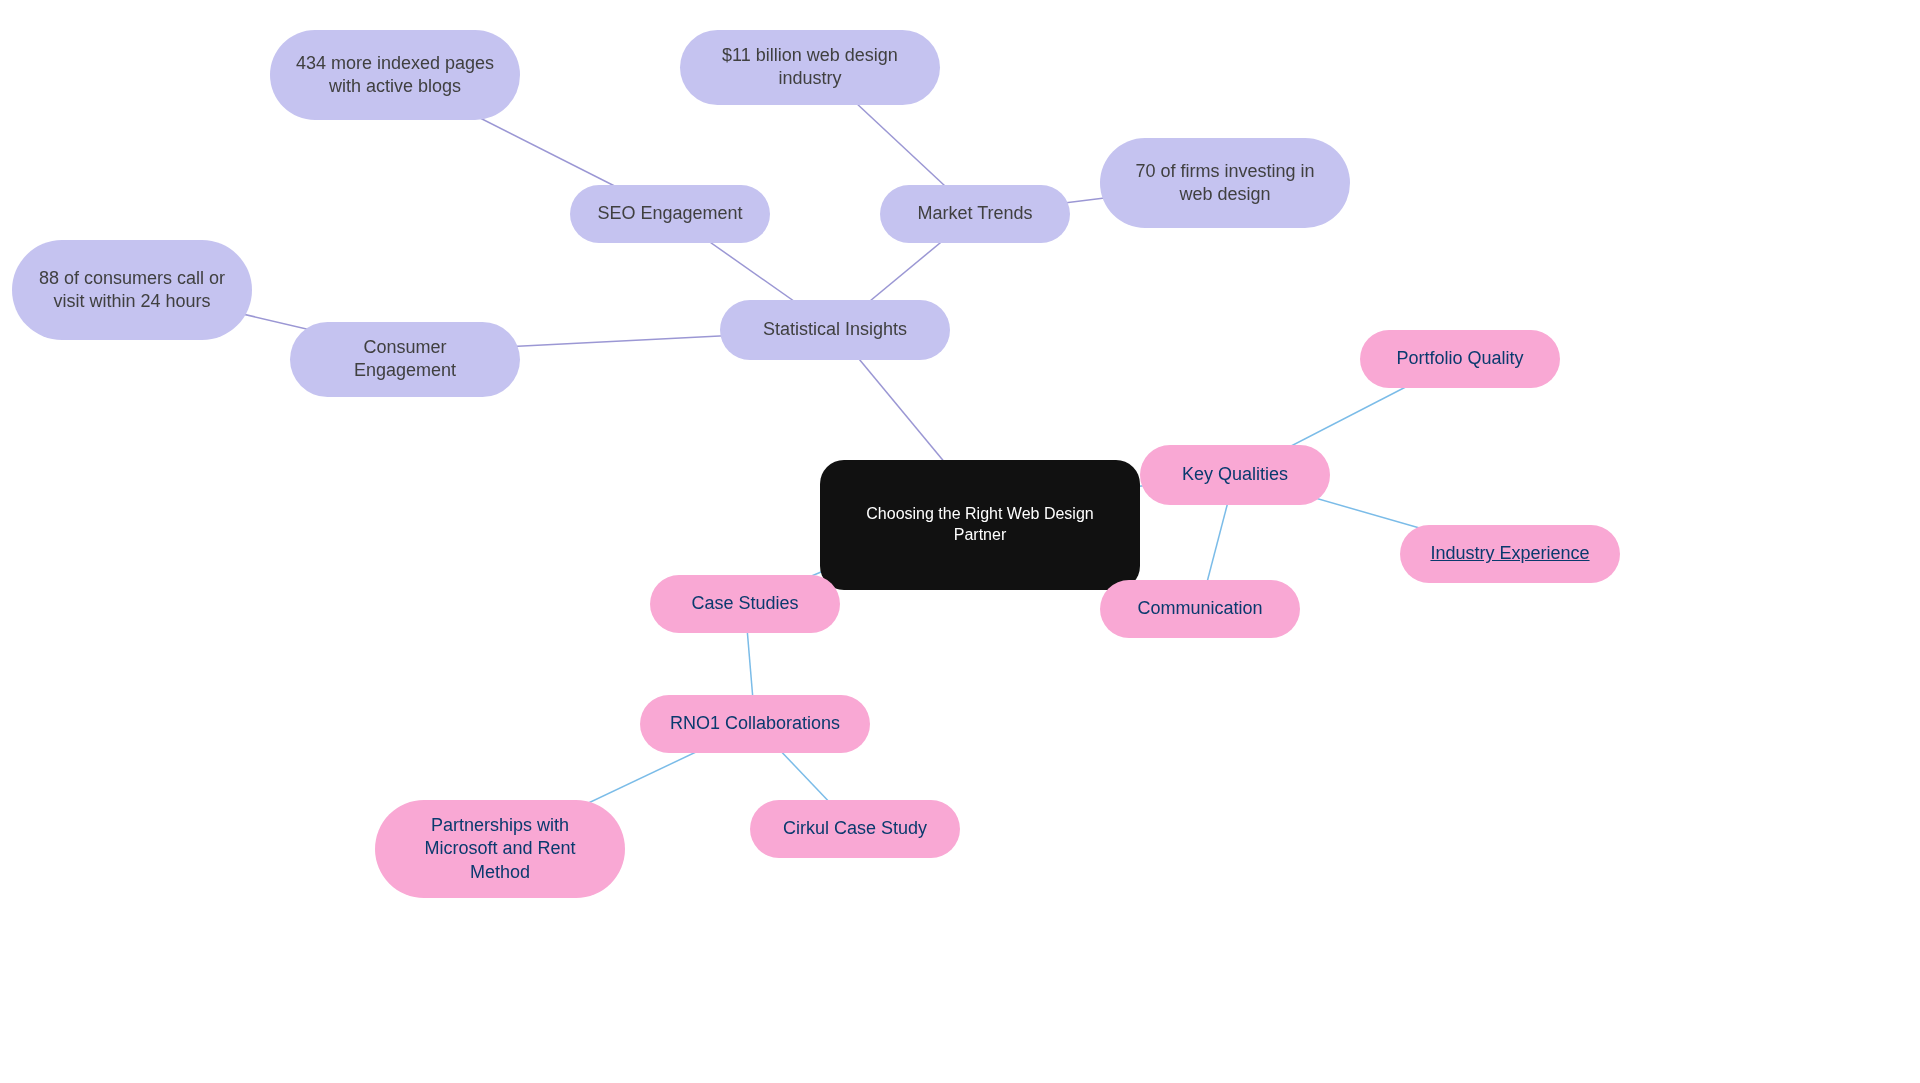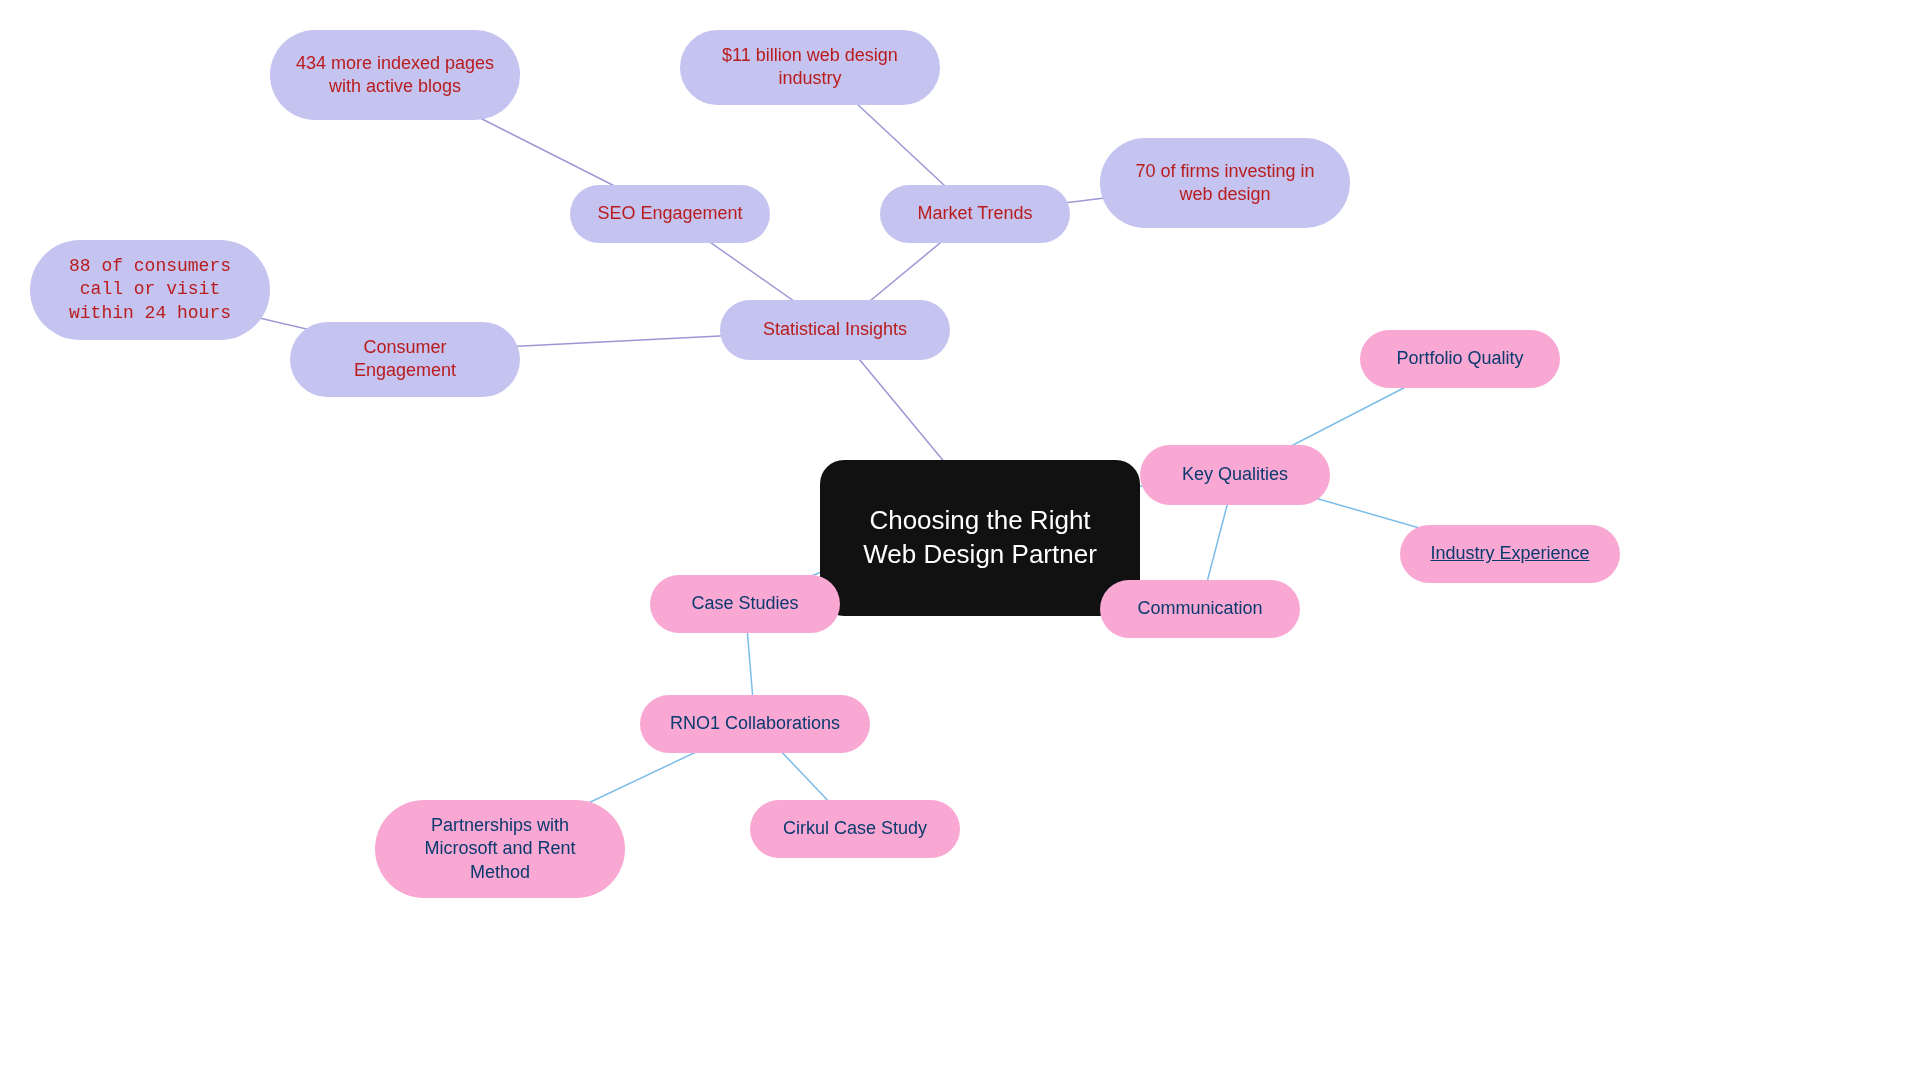--- a/index.html
+++ b/index.html
@@ -32,32 +32,32 @@
       text-align: center;
       border-radius: 50px;
       padding: 14px 22px;
       font-size: 18px;
       line-height: 1.3;
       z-index: 2;
       cursor: pointer;
     }
     .node-purple {
       background: #c5c3f0;
-      color: #b91c1c;
+      color: #404040;
       border: none;
     }
     .node-blue {
       background: #f9a8d4;
       color: #0a3a6e;
       border: none;
     }
     .node-root {
       background: #111111;
       color: #ffffff;
-      font-size: 26px;
+      font-size: 16px;
       font-weight: 500;
       border-radius: 24px;
       padding: 44px 40px;
     }
   </style>
 </head>
 <body>
 
 <div id="mindmap-container">
   <svg id="connections">
@@ -79,21 +79,21 @@
       <line x1="755" y1="724" x2="855" y2="829" stroke="#7bbce8" stroke-width="1.5"></line>
     </svg>
 <div class="node node-root" style="left: 820px; top: 460px; width: 320px; min-height: 90px;">Choosing the Right Web Design Partner</div>
     <div class="node node-purple" style="left: 720px; top: 300px; width: 230px; min-height: 60px;">Statistical Insights</div>
     <div class="node node-purple" style="left: 570px; top: 185px; width: 200px; min-height: 58px;">SEO Engagement</div>
     <div class="node node-purple" style="left: 270px; top: 30px; width: 250px; min-height: 90px;">434 more indexed pages with active blogs</div>
     <div class="node node-purple" style="left: 880px; top: 185px; width: 190px; min-height: 58px;">Market Trends</div>
     <div class="node node-purple" style="left: 680px; top: 30px; width: 260px; min-height: 60px;">$11 billion web design industry</div>
     <div class="node node-purple" style="left: 1100px; top: 138px; width: 250px; min-height: 90px;">70 of firms investing in web design</div>
     <div class="node node-purple" style="left: 290px; top: 322px; width: 230px; min-height: 60px;">Consumer Engagement</div>
-    <div class="node node-purple" style="left: 30px; top: 240px; width: 240px; min-height: 100px; font-family: Liberation Mono, monospace;">88 of consumers call or visit within 24 hours</div>
+    <div class="node node-purple" style="left: 12px; top: 240px; width: 240px; min-height: 100px;">88 of consumers call or visit within 24 hours</div>
     <div class="node node-blue" style="left: 1140px; top: 445px; width: 190px; min-height: 60px;">Key Qualities</div>
     <div class="node node-blue" style="left: 1360px; top: 330px; width: 200px; min-height: 58px;">Portfolio Quality</div>
     <div class="node node-blue" style="left: 1100px; top: 580px; width: 200px; min-height: 58px; text-align: right;">Communication</div>
     <div class="node node-blue" style="left: 1400px; top: 525px; width: 220px; min-height: 58px; text-decoration: underline;">Industry Experience</div>
     <div class="node node-blue" style="left: 650px; top: 575px; width: 190px; min-height: 58px;">Case Studies</div>
     <div class="node node-blue" style="left: 640px; top: 695px; width: 230px; min-height: 58px;">RNO1 Collaborations</div>
     <div class="node node-blue" style="left: 375px; top: 800px; width: 250px; min-height: 90px;">Partnerships with Microsoft and Rent Method</div>
     <div class="node node-blue" style="left: 750px; top: 800px; width: 210px; min-height: 58px;">Cirkul Case Study</div>
   </div>
 

